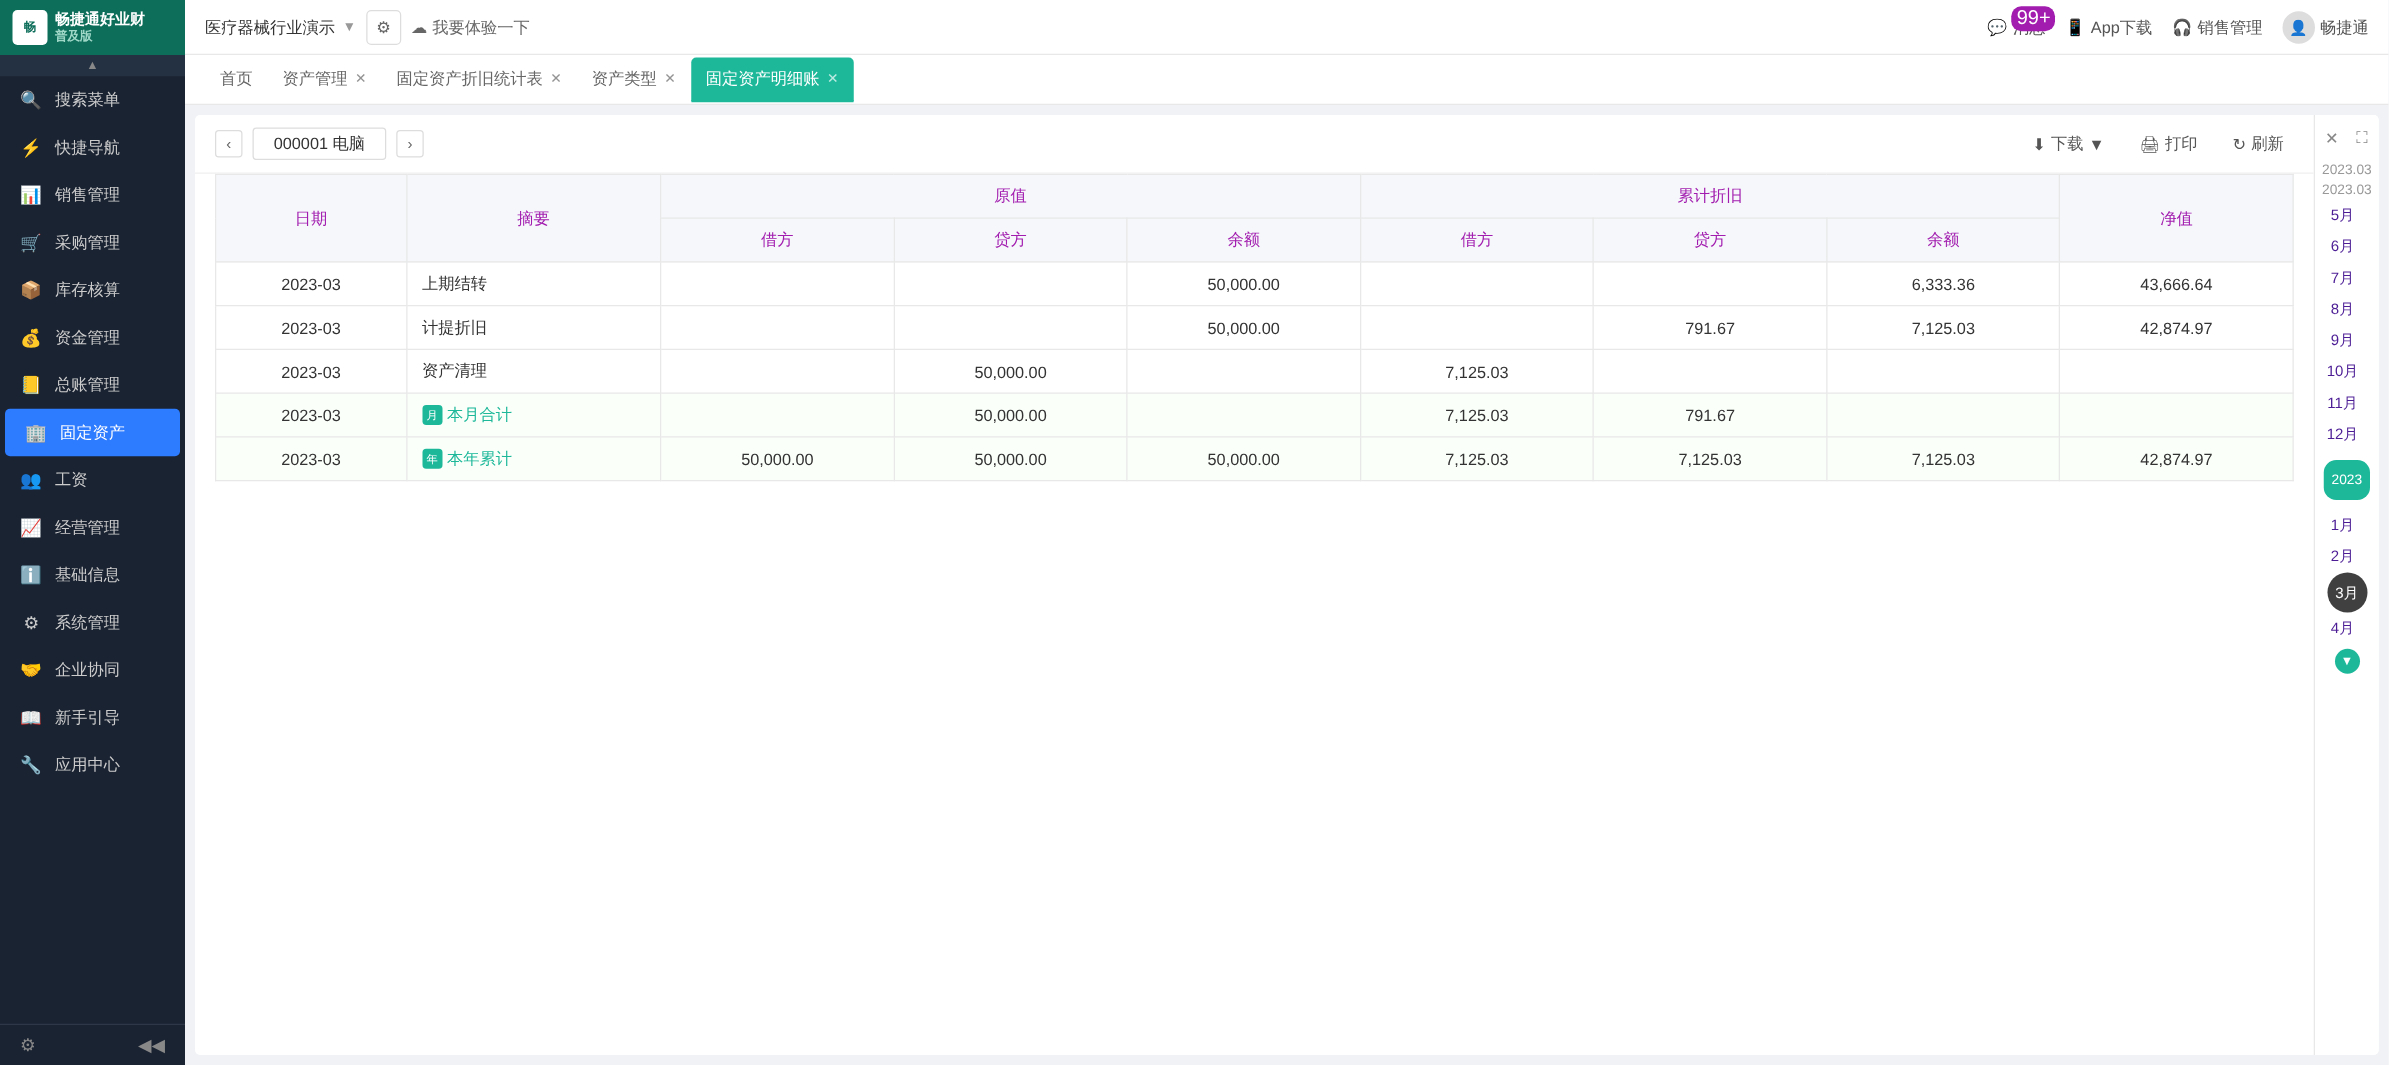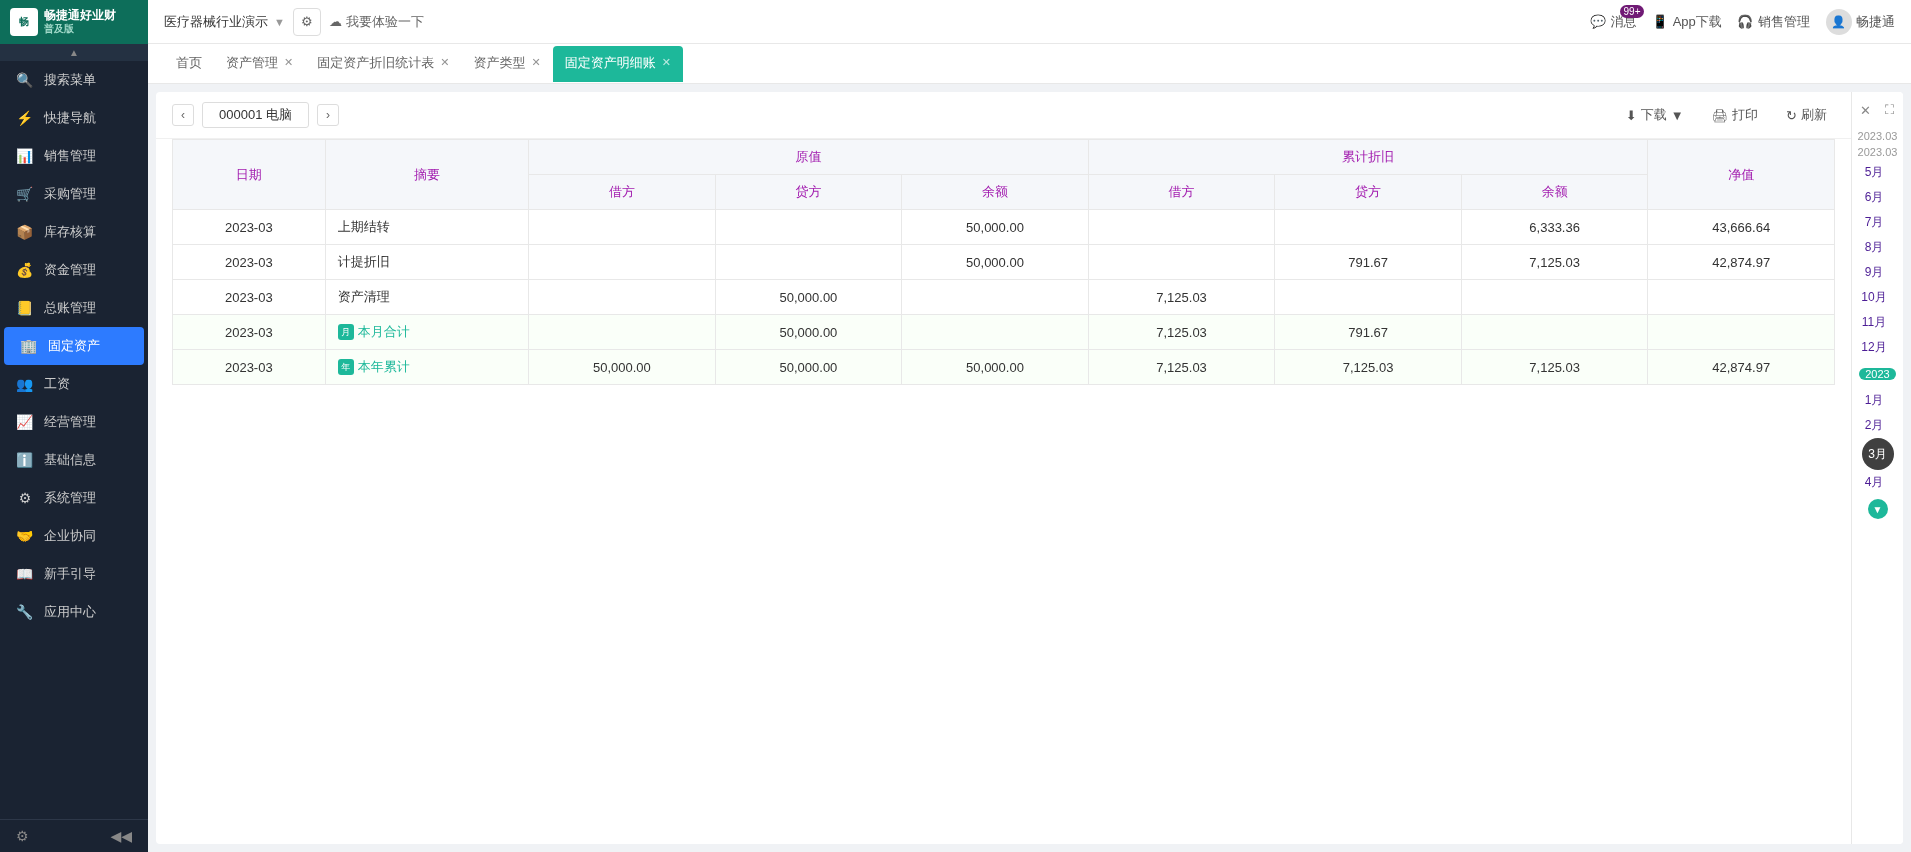--- a/index.html
+++ b/index.html
@@ -130,23 +130,23 @@
     .topbar-right-item {
       display: flex;
       align-items: center;
       gap: 4px;
       color: #555;
       font-size: 13px;
       cursor: pointer;
       position: relative;
     }
     .badge {
-      background: #701a75;
+      background: #a21caf;
       color: white;
-      font-size: 10px;
+      font-size: 16px;
       padding: 1px 4px;
       border-radius: 8px;
       position: absolute;
       top: -8px;
       right: -8px;
     }
     .user-avatar {
       width: 26px; height: 26px;
       background: #ddd;
       border-radius: 50%;
@@ -337,21 +337,21 @@
       display: flex;
       align-items: center;
       justify-content: center;
       margin: 0 auto;
       font-size: 12px;
     }
     .year-badge {
       background: #1db89a;
       color: white;
       border-radius: 10px;
-      padding: 0 6px;
+      padding: 10px 6px;
       font-size: 11px;
       display: inline-block;
       margin: 4px 0;
     }
     .nav-dot {
       width: 20px; height: 20px;
       background: #e8e8e8;
       border-radius: 50%;
       display: flex; align-items: center; justify-content: center;
       font-size: 10px; color: #666; cursor: pointer; margin: 4px auto;

